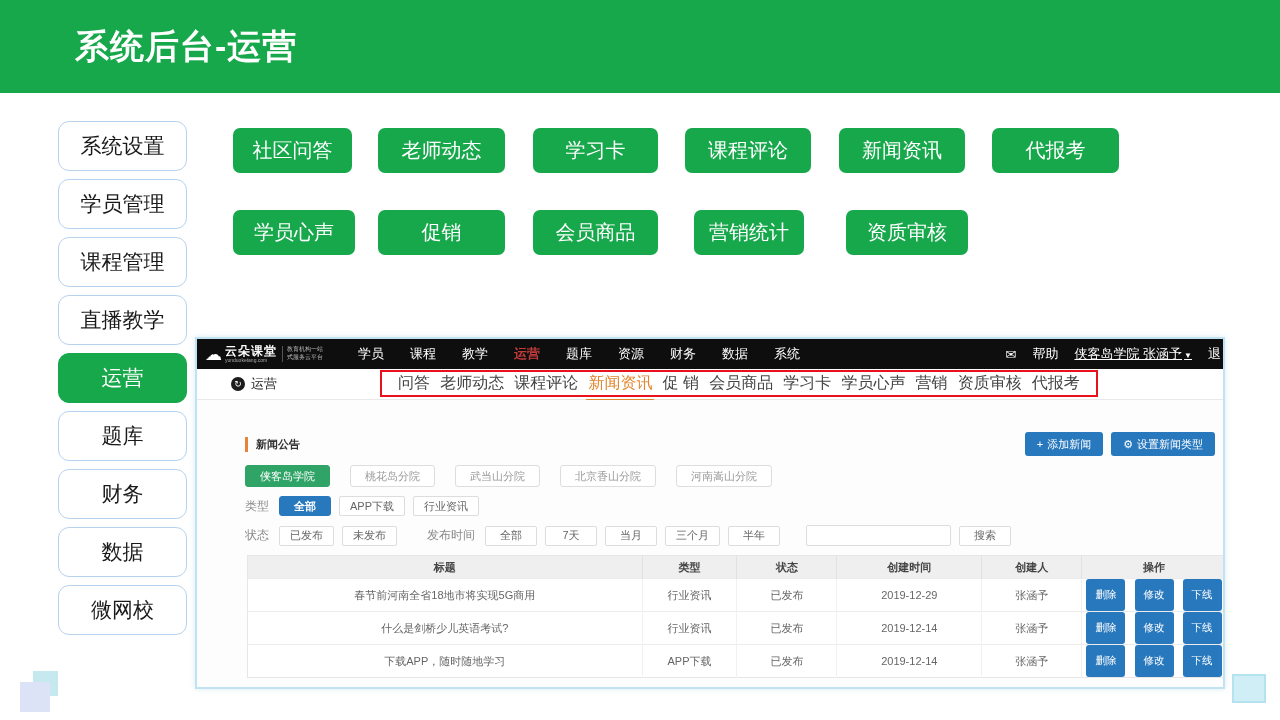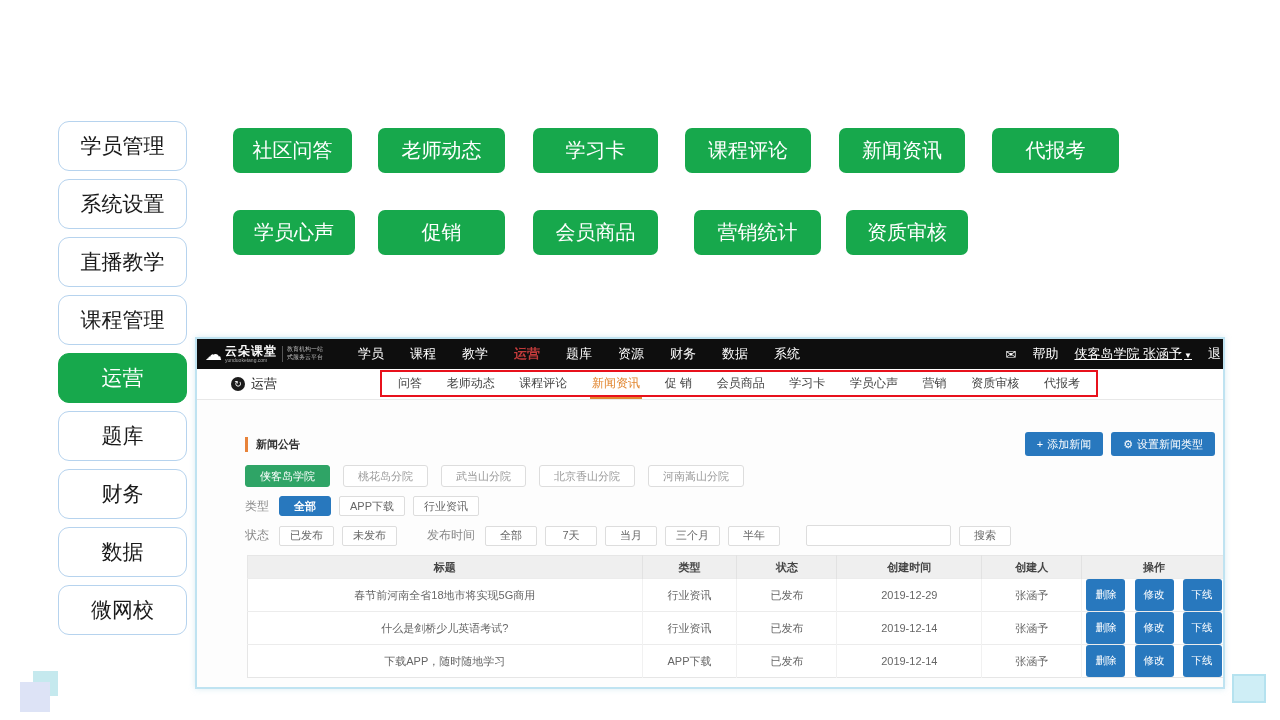--- a/index.html
+++ b/index.html
@@ -23,21 +23,21 @@
                      color:#fff; }
 
   
   .fbtn { position:absolute; height:45px; border-radius:7px;
           background:var(--green,#17A84C); color:#fff; font-size:20px;
           display:flex; align-items:center; justify-content:center; cursor:pointer; }
   .f1 { top:128px; } .f2 { top:210px; }
   .f1a{left:233px;width:119px;} .f1b{left:378px;width:127px;} .f1c{left:533px;width:125px;}
   .f1d{left:685px;width:126px;} .f1e{left:839px;width:126px;} .f1f{left:992px;width:127px;}
   .f2a{left:233px;width:122px;} .f2b{left:378px;width:127px;} .f2c{left:533px;width:125px;}
-  .f2d{left:694px;width:127px;} .f2e{left:846px;width:122px;}
+  .f2d{left:694px;width:110px;} .f2e{left:846px;width:122px;}
 
   
   .panel { position:absolute; left:195px; top:337px; width:1030px; height:352px;
            background:#fdfdfd; border:2px solid #bfe3f1; overflow:hidden;
            box-shadow:0 0 6px rgba(150,200,220,.35); }
 
   .p-nav { height:30px; background:#0e0e0e; display:flex; align-items:center;
            color:#fff; font-size:13px; }
   .logo { display:flex; align-items:center; width:140px; padding-left:8px; flex:none; }
   .cloud { font-size:17px; color:#fff; margin-right:3px; }
@@ -55,38 +55,38 @@
   .acct { cursor:pointer;text-decoration:underline; } .caret { font-size:8px; margin-left:2px; }
   .logout { cursor:pointer; }
 
   .p-subnav { position:relative; height:31px; background:#fff;
               border-bottom:1px solid #e8e8e8; display:flex; align-items:center;
               font-size:13px; color:#222; }
   .op-ico { width:14px; height:14px; border-radius:50%; background:#1c1c1c; color:#fff;
             font-size:9px; line-height:14px; text-align:center; margin:0 6px 0 34px; }
   .redbox { position:absolute; left:183px; top:1px; width:718px; height:27px;
             border:2px solid var(--red,#E8111C); display:flex; align-items:center;
-            justify-content:space-between; padding:0 16px; font-size:12px; color:#444; }
+            justify-content:space-between; padding:0 16px; font-size:16px; color:#444; }
   .sn-item { cursor:pointer; position:relative; white-space:nowrap; }
   .sn-item.active { color:var(--orange,#E2862F); }
   .sn-item.active::after { content:""; position:absolute; left:-2px; right:-2px;
             bottom:-7px; height:2px; background:var(--orange,#E2862F); }
 
   .p-body { position:relative; height:287px; background:#fdfdfd; }
   .title-row { display:flex; align-items:center; padding:32px 8px 0 48px; }
   .abar { width:3px; height:15px; background:#e8833a; margin-right:8px; flex:none; }
   .c-title { font-size:11px; font-weight:bold; color:#333; }
   .title-sp { flex:1; }
   .blue-btn { background:var(--blue,#2878BE); color:#fff; border:none; font-size:11px;
               height:24px; padding:0 12px; border-radius:3px; margin-left:8px;
               display:inline-flex; align-items:center; gap:4px; cursor:pointer;
               font-family:inherit; }
   .blue-btn .ico { font-size:11px; }
 
-  .schools { display:flex; gap:13px; margin:9px 0 0 48px;font-family:Liberation Serif, serif; }
+  .schools { display:flex; gap:20px; margin:9px 0 0 48px;font-family:Liberation Serif, serif; }
   .school { height:22px; padding:0 14px; font-size:11px; color:#999;
             border:1px solid #ddd; border-radius:3px; background:#fff;
             display:flex; align-items:center; cursor:pointer; }
   .school.active { background:var(--schoolgreen,#2FA466);
                    border-color:var(--schoolgreen,#2FA466); color:#fff; }
 
   .filters { display:flex; align-items:center; margin:9px 0 0 48px; font-size:11px; }
   .f-label { color:#8a8a8a; font-size:12px; margin-right:10px; }
   .f-btn { min-width:52px; height:20px; padding:0 10px; margin-right:8px;
            border:1px solid #ddd; border-radius:2px; background:#fff; color:#666;
@@ -116,26 +116,29 @@
   .sq-cyan-l  { left:33px;  top:671px; width:25px; height:25px; background:#c5e9ee; }
   .sq-lav-l   { left:20px;  top:682px; width:30px; height:30px; background:#dde3f6; }
   .sq-cyan-r  { left:1232px; top:674px; width:34px; height:29px; background:#cfeef6;
                 border:2px solid #b5e2ef; }
 </style>
 </head>
 <body>
 
 <div class="stage">
 
+  <div class="banner">
+    <h1>系统后台-运营</h1>
+  </div>
 
   <div class="sidebar">
+    <div class="side-btn">系统设置</div>
     <div class="side-btn">学员管理</div>
-    <div class="side-btn">系统设置</div>
+    <div class="side-btn">课程管理</div>
     <div class="side-btn">直播教学</div>
-    <div class="side-btn">课程管理</div>
     <div class="side-btn active">运营</div>
     <div class="side-btn">题库</div>
     <div class="side-btn">财务</div>
     <div class="side-btn">数据</div>
     <div class="side-btn">微网校</div>
   </div>
 
   <div class="fbtn f1 f1a">社区问答</div>
   <div class="fbtn f1 f1b">老师动态</div>
   <div class="fbtn f1 f1c">学习卡</div>

